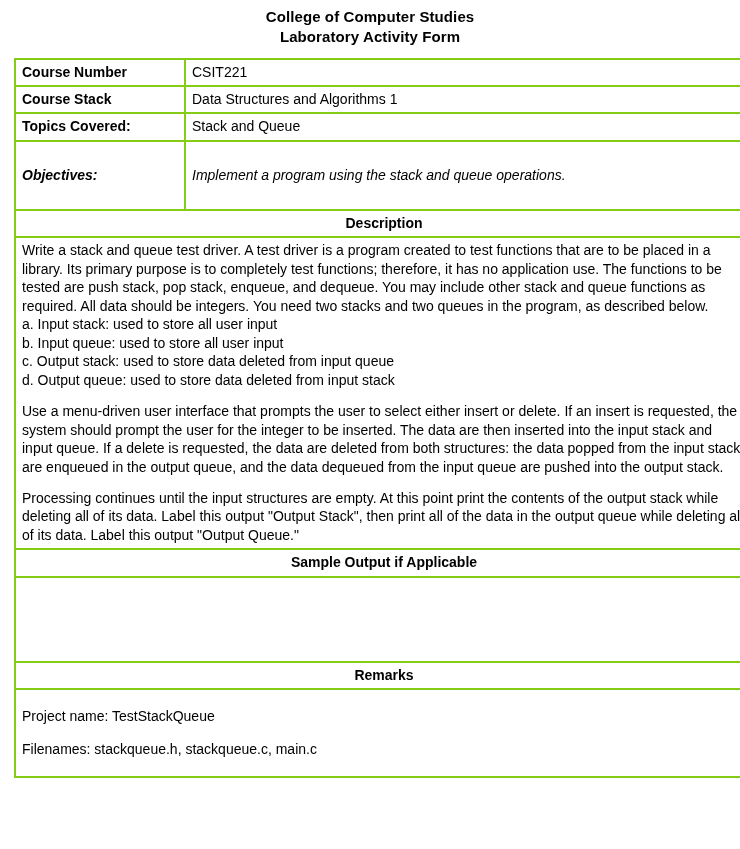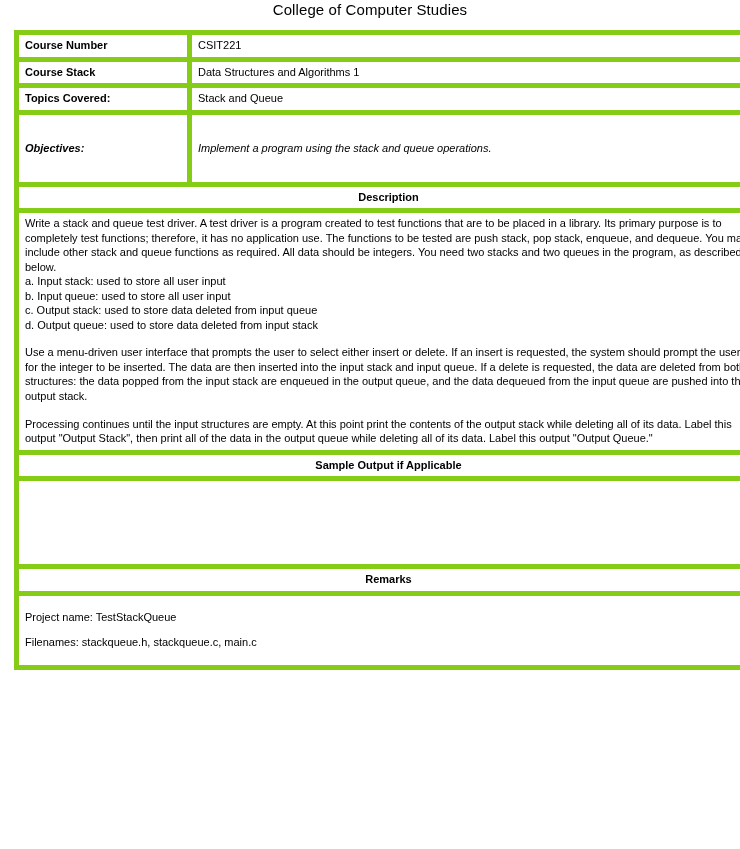--- a/index.html
+++ b/index.html
@@ -14,39 +14,40 @@
     color: #000000;
     font-size: 14.5px;
   }
   .page {
     width: 740px;
     box-sizing: border-box;
     padding: 0;
   }
   .doc-header {
     text-align: center;
-    font-weight: normal;
+    font-weight: bold;
     font-size: 15px;
     line-height: 1.35;
+    padding-top: 7px;
     padding-bottom: 10px;
   }
   .doc-header div {
     letter-spacing: 0.1px;
   }
   table.form {
     border-collapse: collapse;
     width: 712px;
     margin: 0 14px;
     table-layout: fixed;
   }
   table.form td {
-    border: 5px solid #84cc16;
+    border: 2px solid #84cc16;
     vertical-align: top;
     padding: 3px 6px 4px 6px;
-    font-size: 11px;
+    font-size: 14px;
     line-height: 1.32;
   }
   td.label {
     width: 156px;
     font-weight: bold;
   }
   td.value {
     width: 554px;
   }
   .row-tall td {
@@ -90,20 +91,21 @@
     line-height: 1.35;
   }
 </style>
 </head>
 <body>
 
 <div class="page">
 
   <div class="doc-header">
     <div>College of Computer Studies</div>
+    <div>Laboratory Activity Form</div>
   </div>
 
   <table class="form">
     <tbody>
       <tr>
         <td class="label">Course Number</td>
         <td class="value">CSIT221</td>
       </tr>
       <tr>
         <td class="label">Course Stack</td>

